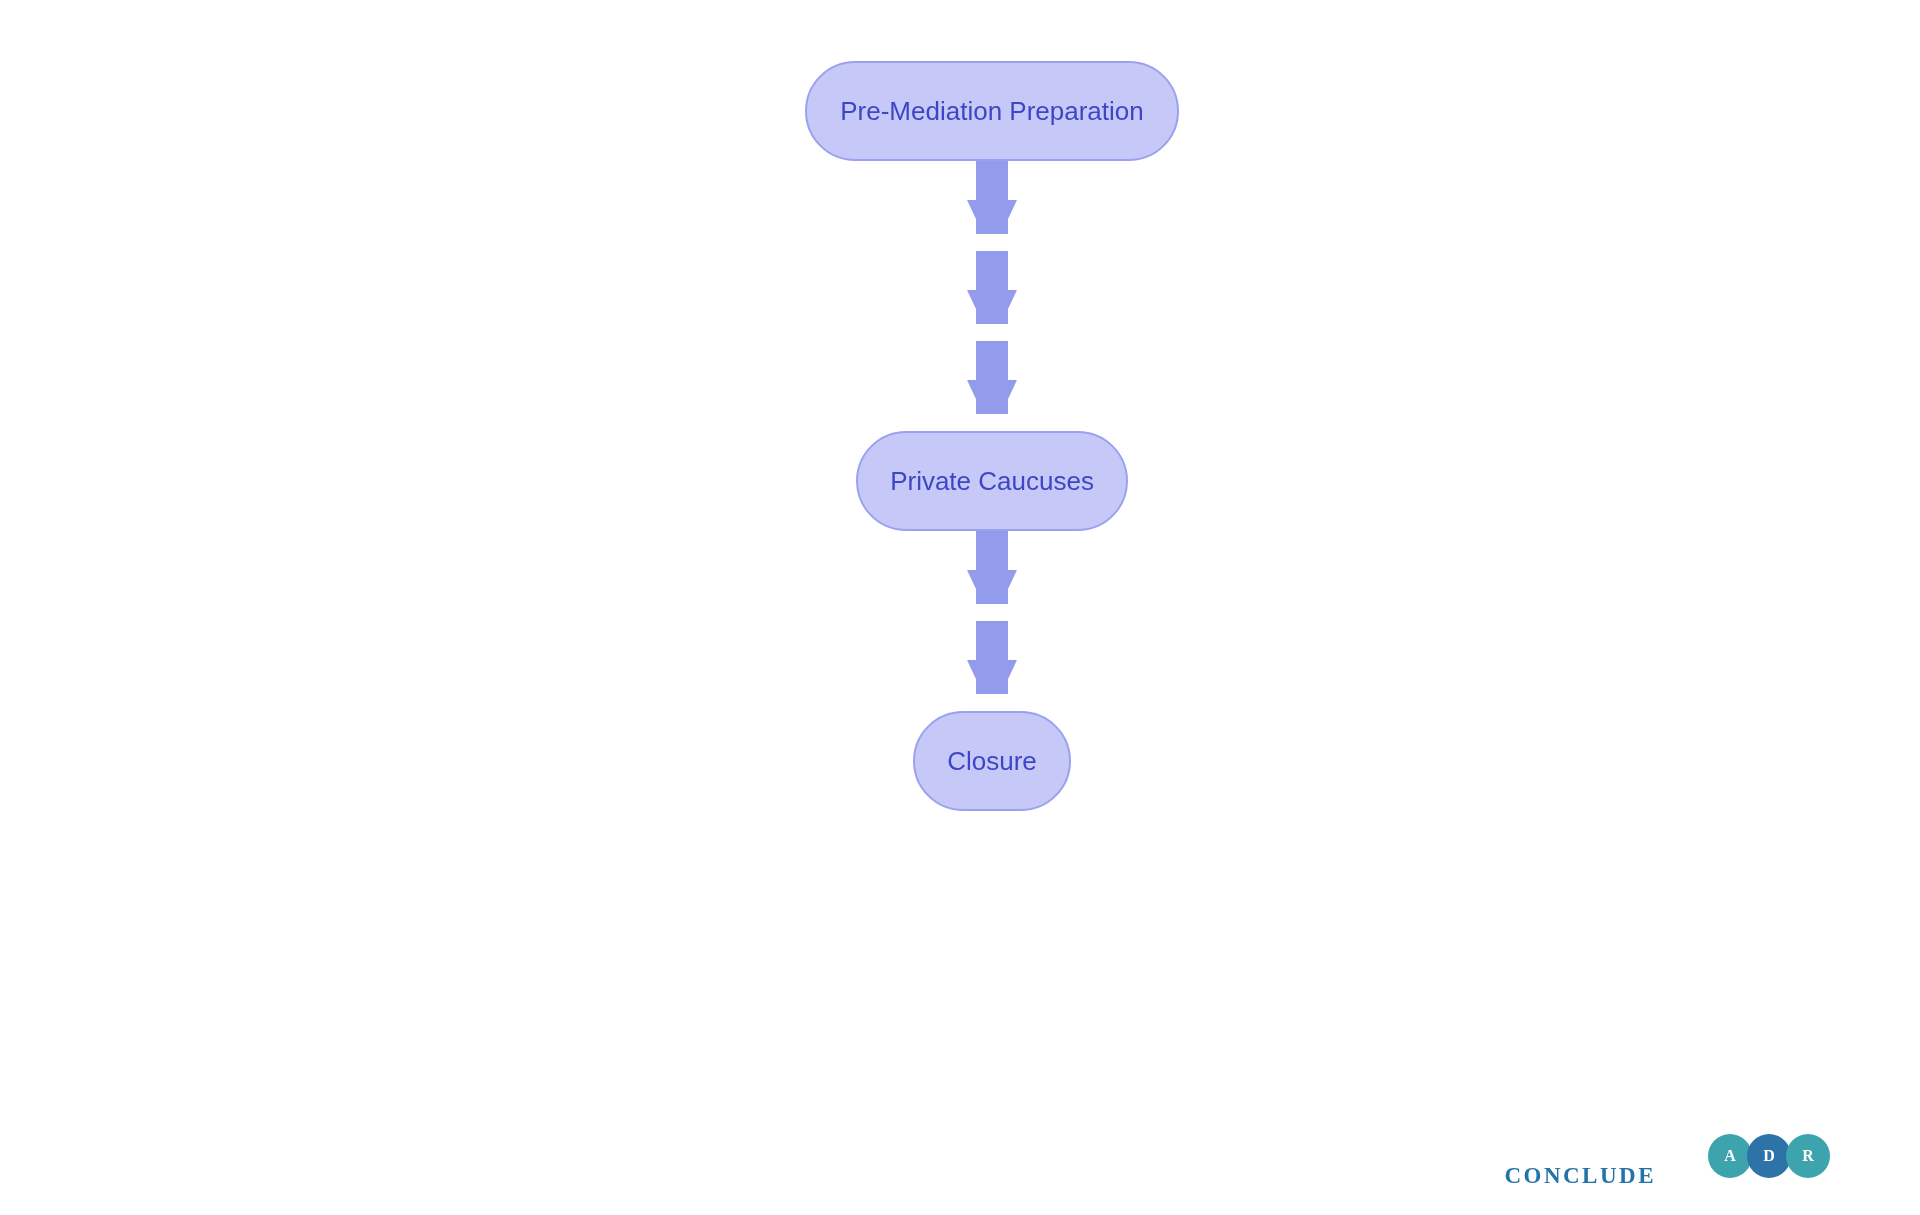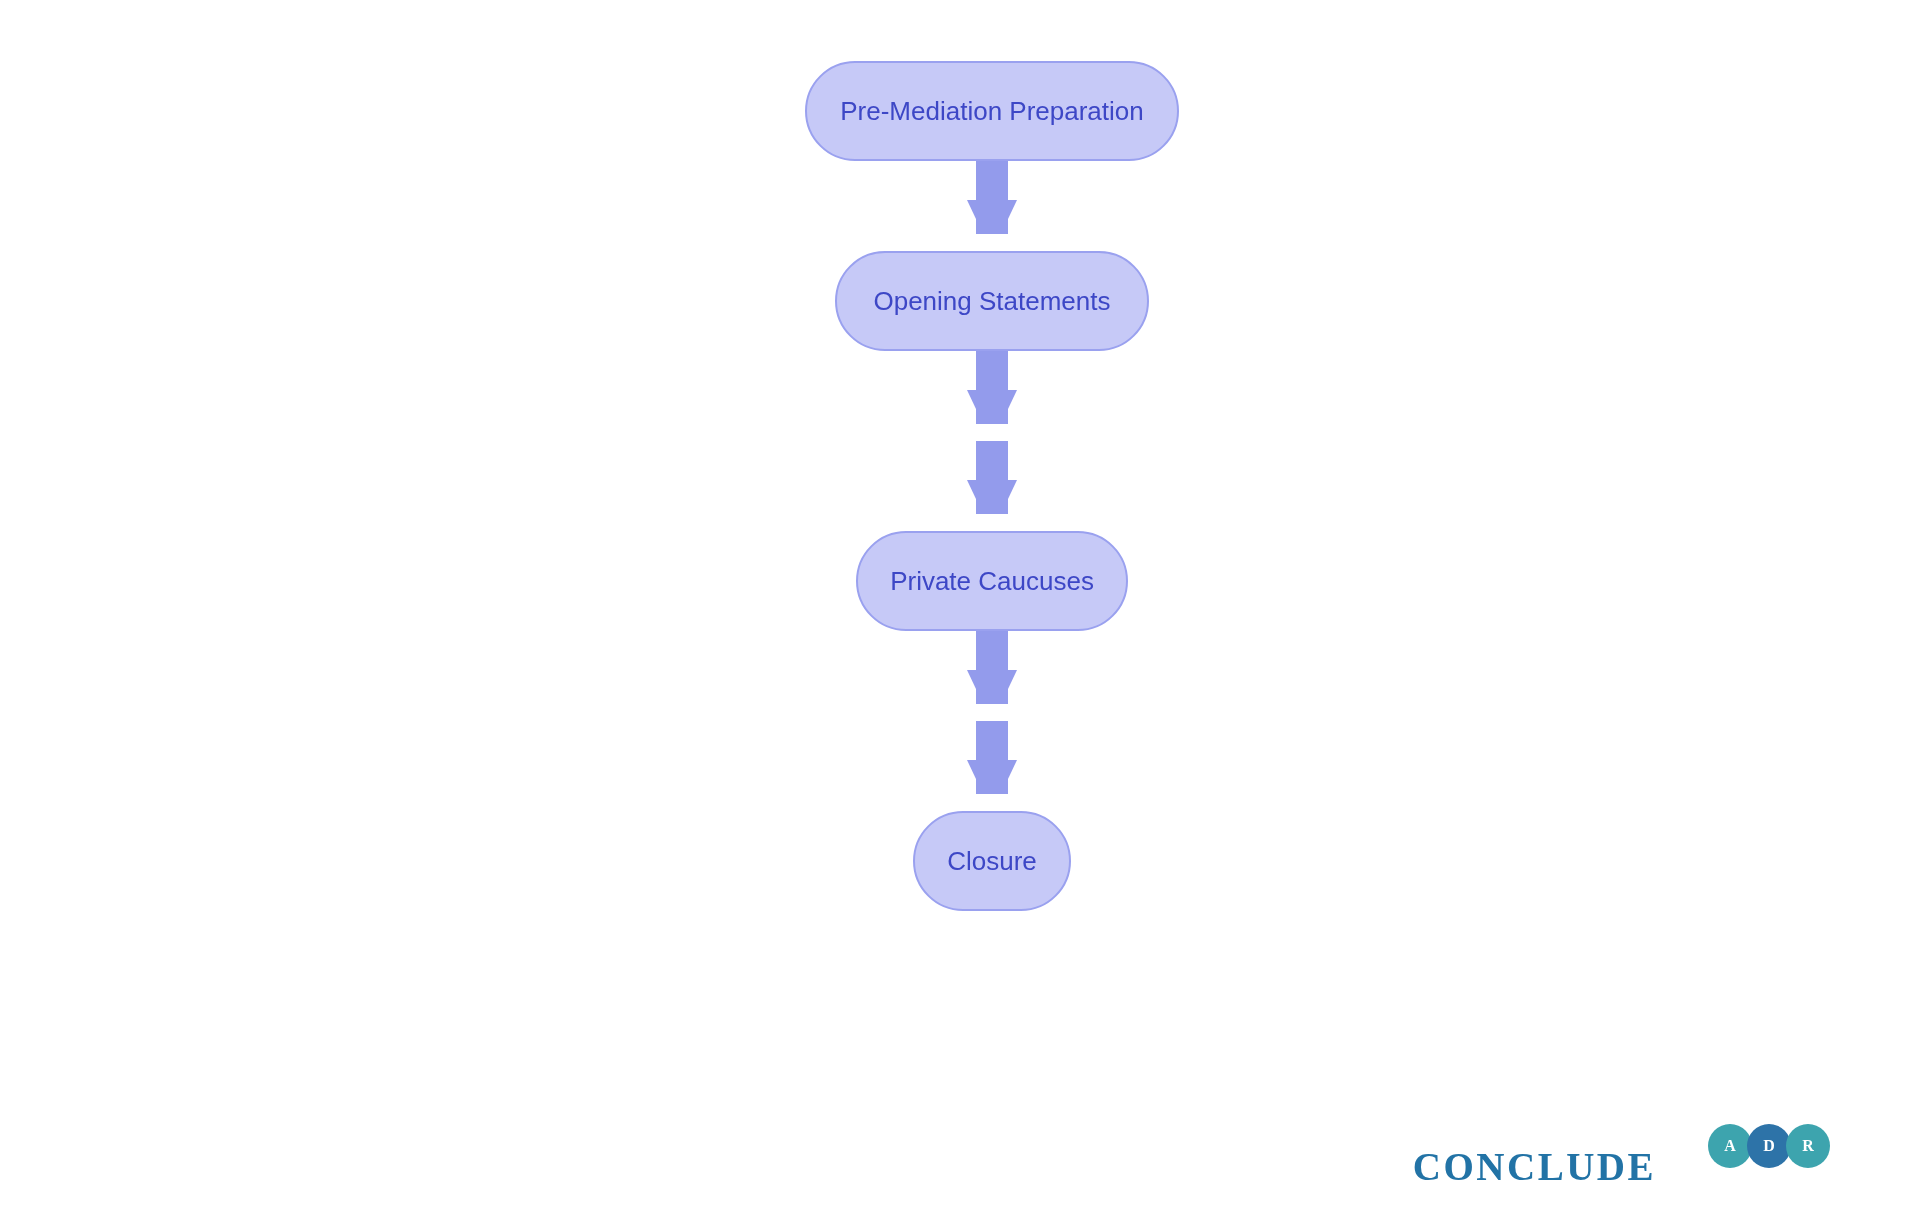--- a/index.html
+++ b/index.html
@@ -84,21 +84,21 @@
     position: absolute;
     right: 90px;
     bottom: 26px;
     display: flex;
     align-items: center;
     gap: 20px;
   }
   .wordmark {
     font-family: "Liberation Serif", "DejaVu Serif", serif;
     font-weight: 700;
-    font-size: 39px;
+    font-size: 23px;
     letter-spacing: 2.5px;
     color: var(--logo-text);
     margin-top: 41px;
   }
   .circles {
     display: flex;
     align-items: center;
   }
   .circle {
     width: 44px;
@@ -127,23 +127,20 @@
 
     <div class="node n1">
       <span>Pre-Mediation Preparation</span>
     </div>
 
     <div class="connector">
       <div class="stem"></div>
       <div class="head"></div>
     </div>
 
-    <div class="node n2">
-      <span>Opening Statements</span>
-    </div>
 
     <div class="connector">
       <div class="stem"></div>
       <div class="head"></div>
     </div>
 
 
     <div class="connector">
       <div class="stem"></div>
       <div class="head"></div>

